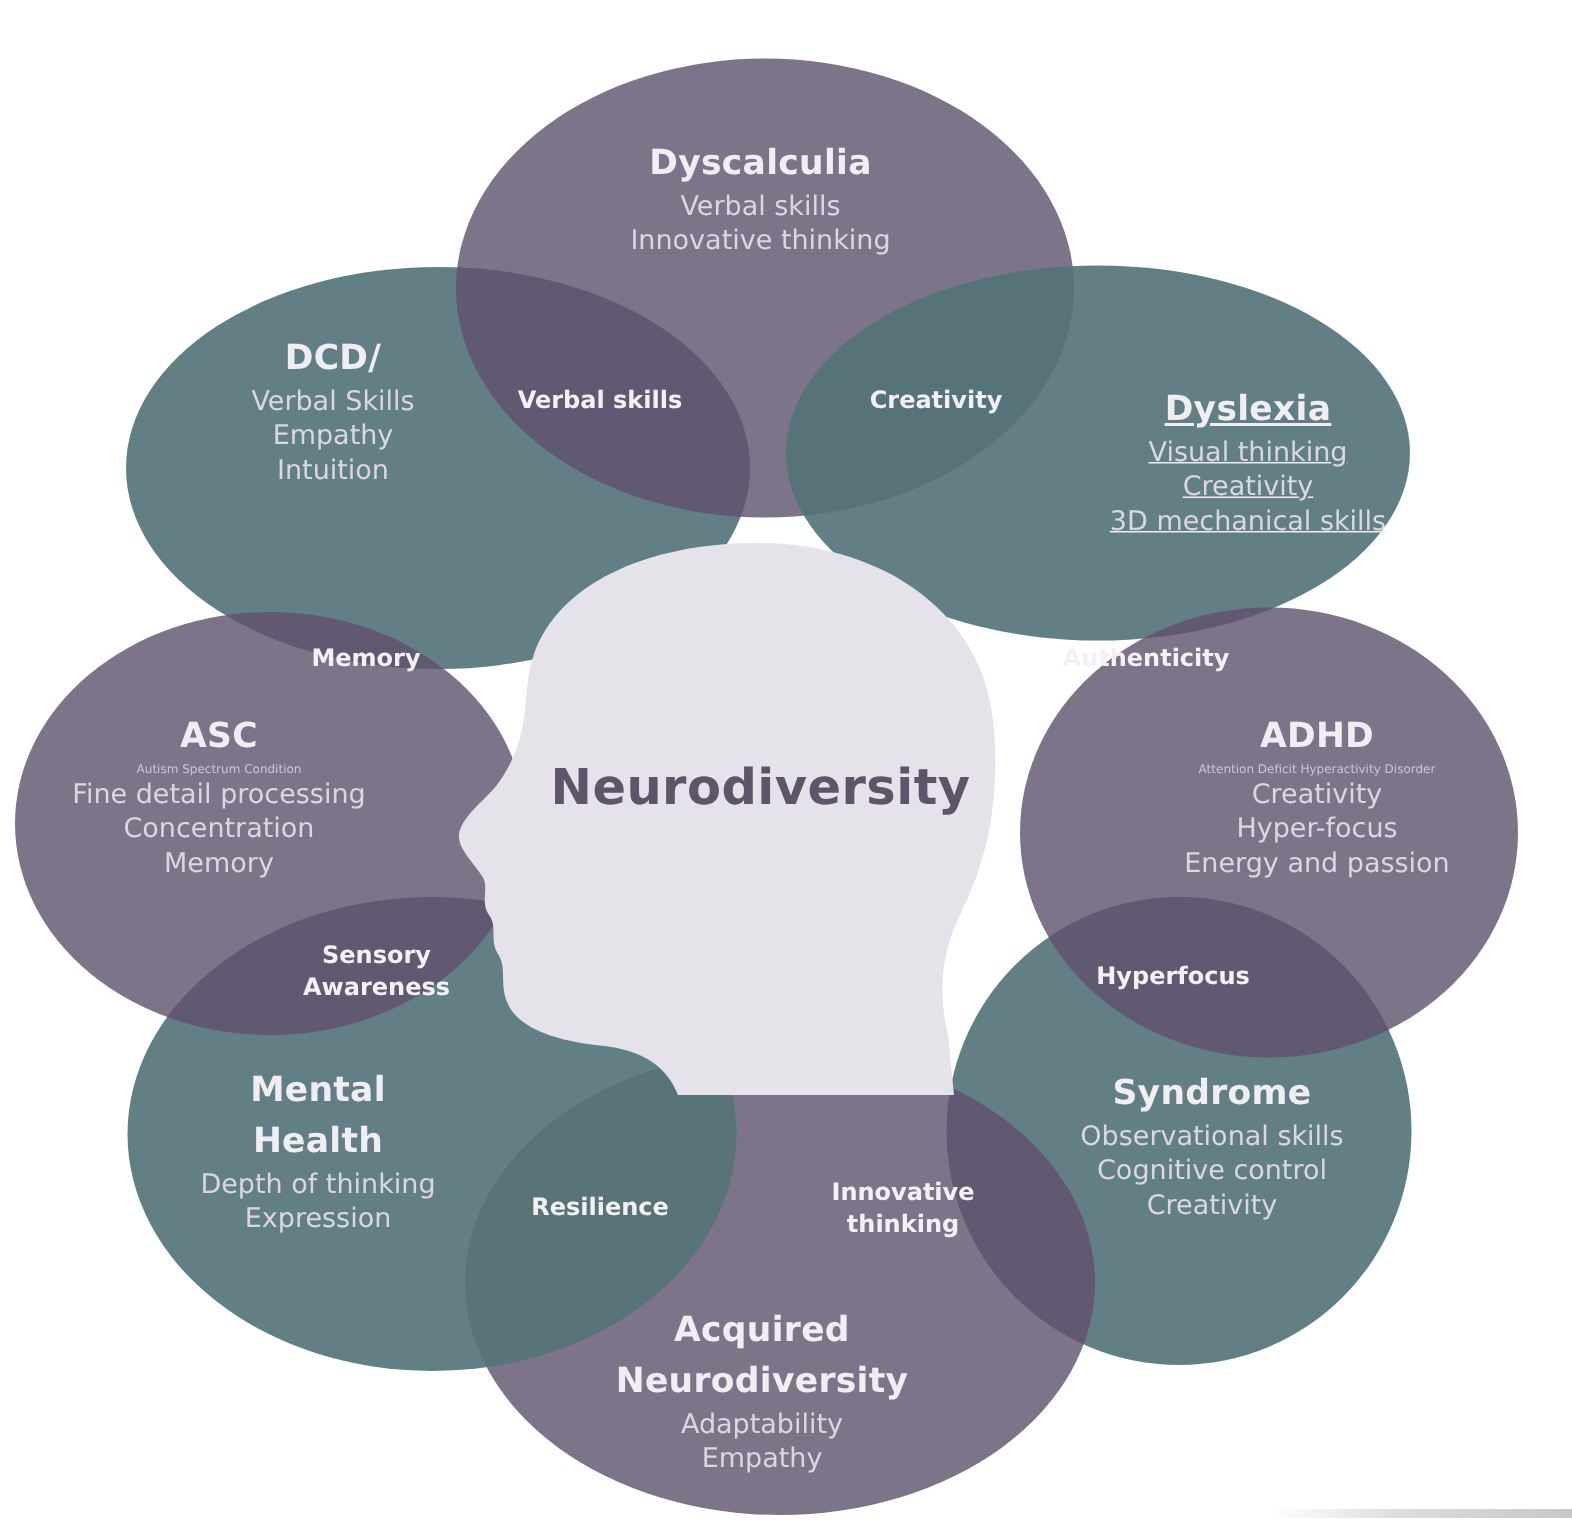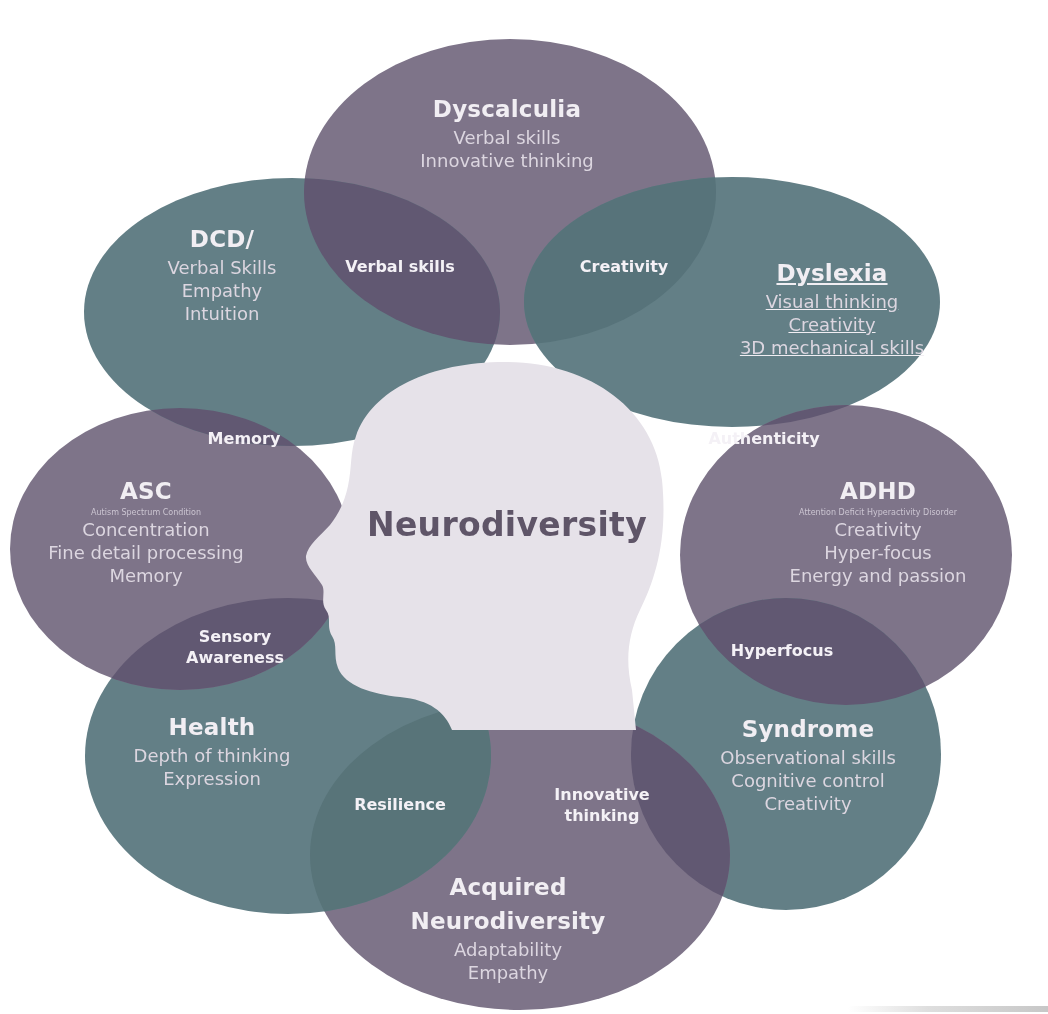--- a/index.html
+++ b/index.html
@@ -144,33 +144,34 @@
 <div class="lbl" style="left:508px; top:870px;">
   <div class="title">Acquired</div>
   <div class="title">Neurodiversity</div>
   <div class="items">
     <div>Adaptability</div>
     <div>Empathy</div>
   </div>
 </div>
 
 <div class="lbl" style="left:212px; top:710px;">
+  <div class="title">Mental</div>
   <div class="title">Health</div>
   <div class="items">
     <div>Depth of thinking</div>
     <div>Expression</div>
   </div>
 </div>
 
 <div class="lbl" style="left:146px; top:474px;">
   <div class="title">ASC</div>
   <div class="sub">Autism Spectrum Condition</div>
   <div class="items">
+    <div>Fine detail processing</div>
     <div>Concentration</div>
-    <div>Fine detail processing</div>
     <div>Memory</div>
   </div>
 </div>
 
 <div class="lbl" style="left:222px; top:222px;">
   <div class="title">DCD/</div>
   <div class="items">
     <div>Verbal Skills</div>
     <div>Empathy</div>
     <div>Intuition</div>
@@ -189,21 +190,21 @@
 <div class="lbl overlap" style="left:782px; top:640px;">
   <div>Hyperfocus</div>
 </div>
 <div class="lbl overlap" style="left:602px; top:784px;">
   <div>Innovative</div>
   <div>thinking</div>
 </div>
 <div class="lbl overlap" style="left:400px; top:794px;">
   <div>Resilience</div>
 </div>
-<div class="lbl overlap" style="left:235px; top:626px;">
+<div class="lbl overlap" style="left:251px; top:626px;">
   <div>Sensory</div>
   <div>Awareness</div>
 </div>
 <div class="lbl overlap" style="left:244px; top:428px;">
   <div>Memory</div>
 </div>
 
 <div class="watermark"></div>
 
 </body></html>

